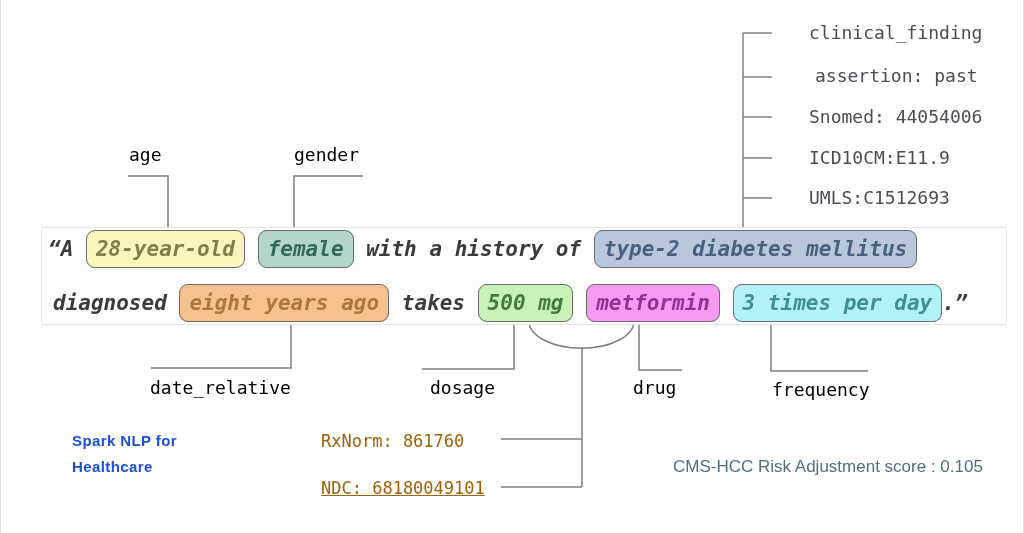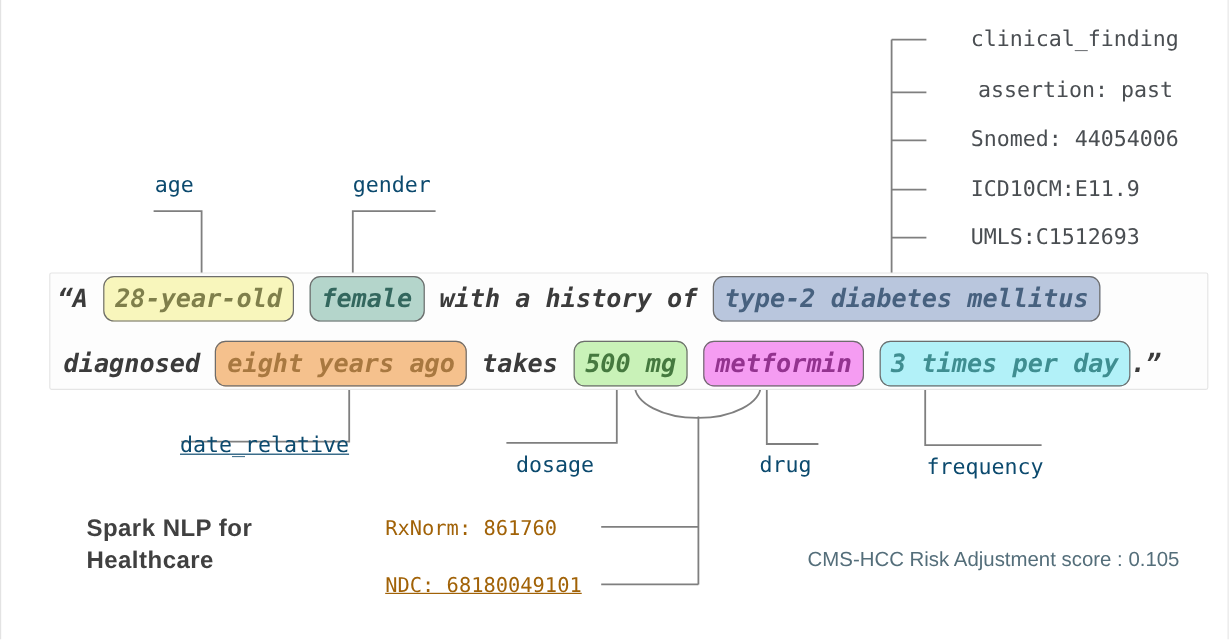--- a/index.html
+++ b/index.html
@@ -8,21 +8,21 @@
     font-family:"DejaVu Sans Mono","Liberation Mono",monospace;
     border-left:1px solid #e3e3e3;border-right:1px solid #e3e3e3;
     box-sizing:border-box;overflow:hidden;
   }
   .abs{position:absolute;}
   
   #wires{position:absolute;left:0;top:0;pointer-events:none;}
   #wires path{fill:none;stroke:#7f7f7f;stroke-width:1.5;}
   
   .ent-label{
-    font-size:18px;color:#0c4a6e;white-space:nowrap;line-height:20px;
+    font-size:18px;color:#000000;white-space:nowrap;line-height:20px;
   }
   
   .detail-row{
     font-size:18px;color:#4a4e52;white-space:nowrap;line-height:22px;
   }
   .detail-row.indent{padding-left:6px;}
   
   #sentence-panel{
     left:40px;top:227px;width:966px;height:98px;
     background:#fdfdfd;border:1px solid #e5e5e5;border-radius:2px;
@@ -37,21 +37,21 @@
   .chip{
     display:inline;padding:6px 9px;border:1.6px solid #6d6d6d;border-radius:9px;
     font-weight:700;
   }
   
   .code-row{font-size:17px;color:#a16207;white-space:nowrap;line-height:20px;}
   
   #brand{
     left:71px;top:428px;width:220px;
     font-family:"Liberation Sans","DejaVu Sans",sans-serif;
-    font-size:20px;font-weight:700;color:#404040;line-height:26px;letter-spacing:.4px;
+    font-size:15px;font-weight:700;color:#1d4ed8;line-height:26px;letter-spacing:.4px;
   }
   
   .score-row{
     position:absolute;left:672px;
     font-family:"Liberation Sans","DejaVu Sans",sans-serif;
     font-size:17px;color:#546e7a;white-space:nowrap;line-height:20px;
   }
 </style>
 </head>
 <body>
@@ -85,21 +85,21 @@
   <div class="abs detail-row" style="left:808px;top:106px;text-align:center;">Snomed: 44054006</div>
   <div class="abs detail-row" style="left:808px;top:147px;">ICD10CM:E11.9</div>
   <div class="abs detail-row" style="left:808px;top:187px;">UMLS:C1512693</div>
 
   <div class="abs" id="sentence-panel"></div>
 
   <div class="sent-row" id="sent-row-1"><span>“A </span><span class="chip" style="background: rgb(248, 246, 188); color: rgb(127, 127, 75);">28-year-old</span> <span class="chip" style="background: rgb(180, 213, 203); color: rgb(51, 103, 94);">female</span><span> with a history of </span><span class="chip" style="background: rgb(185, 198, 221); color: rgb(71, 97, 127);">type-2 diabetes mellitus</span></div>
 
   <div class="sent-row" id="sent-row-2"><span>diagnosed </span><span class="chip" style="background: rgb(245, 193, 141); color: rgb(168, 120, 64);">eight years ago</span><span> takes </span><span class="chip" style="background: rgb(201, 242, 184); color: rgb(69, 121, 63);">500 mg</span> <span class="chip" style="background: rgb(245, 156, 242); color: rgb(147, 51, 143);">metformin</span> <span class="chip" style="background: rgb(178, 241, 248); color: rgb(63, 142, 145);">3 times per day</span><span>.”</span></div>
 
-  <div class="abs ent-label" style="left:149px;top:362px;text-decoration:underline;">date_relative</div>
+  <div class="abs ent-label" style="left:149px;top:378px;">date_relative</div>
   <div class="abs ent-label" style="left:429px;top:378px;">dosage</div>
   <div class="abs ent-label" style="left:632px;top:378px;">drug</div>
   <div class="abs ent-label" style="left:771px;top:380px;">frequency</div>
 
   <div class="abs code-row" style="left:320px;top:431px;">RxNorm: 861760</div>
   <div class="abs code-row" style="left:320px;top:478px;text-decoration:underline;">NDC: 68180049101</div>
 
   <div class="abs" id="brand">
     <div>Spark NLP for</div>
     <div>Healthcare</div>

